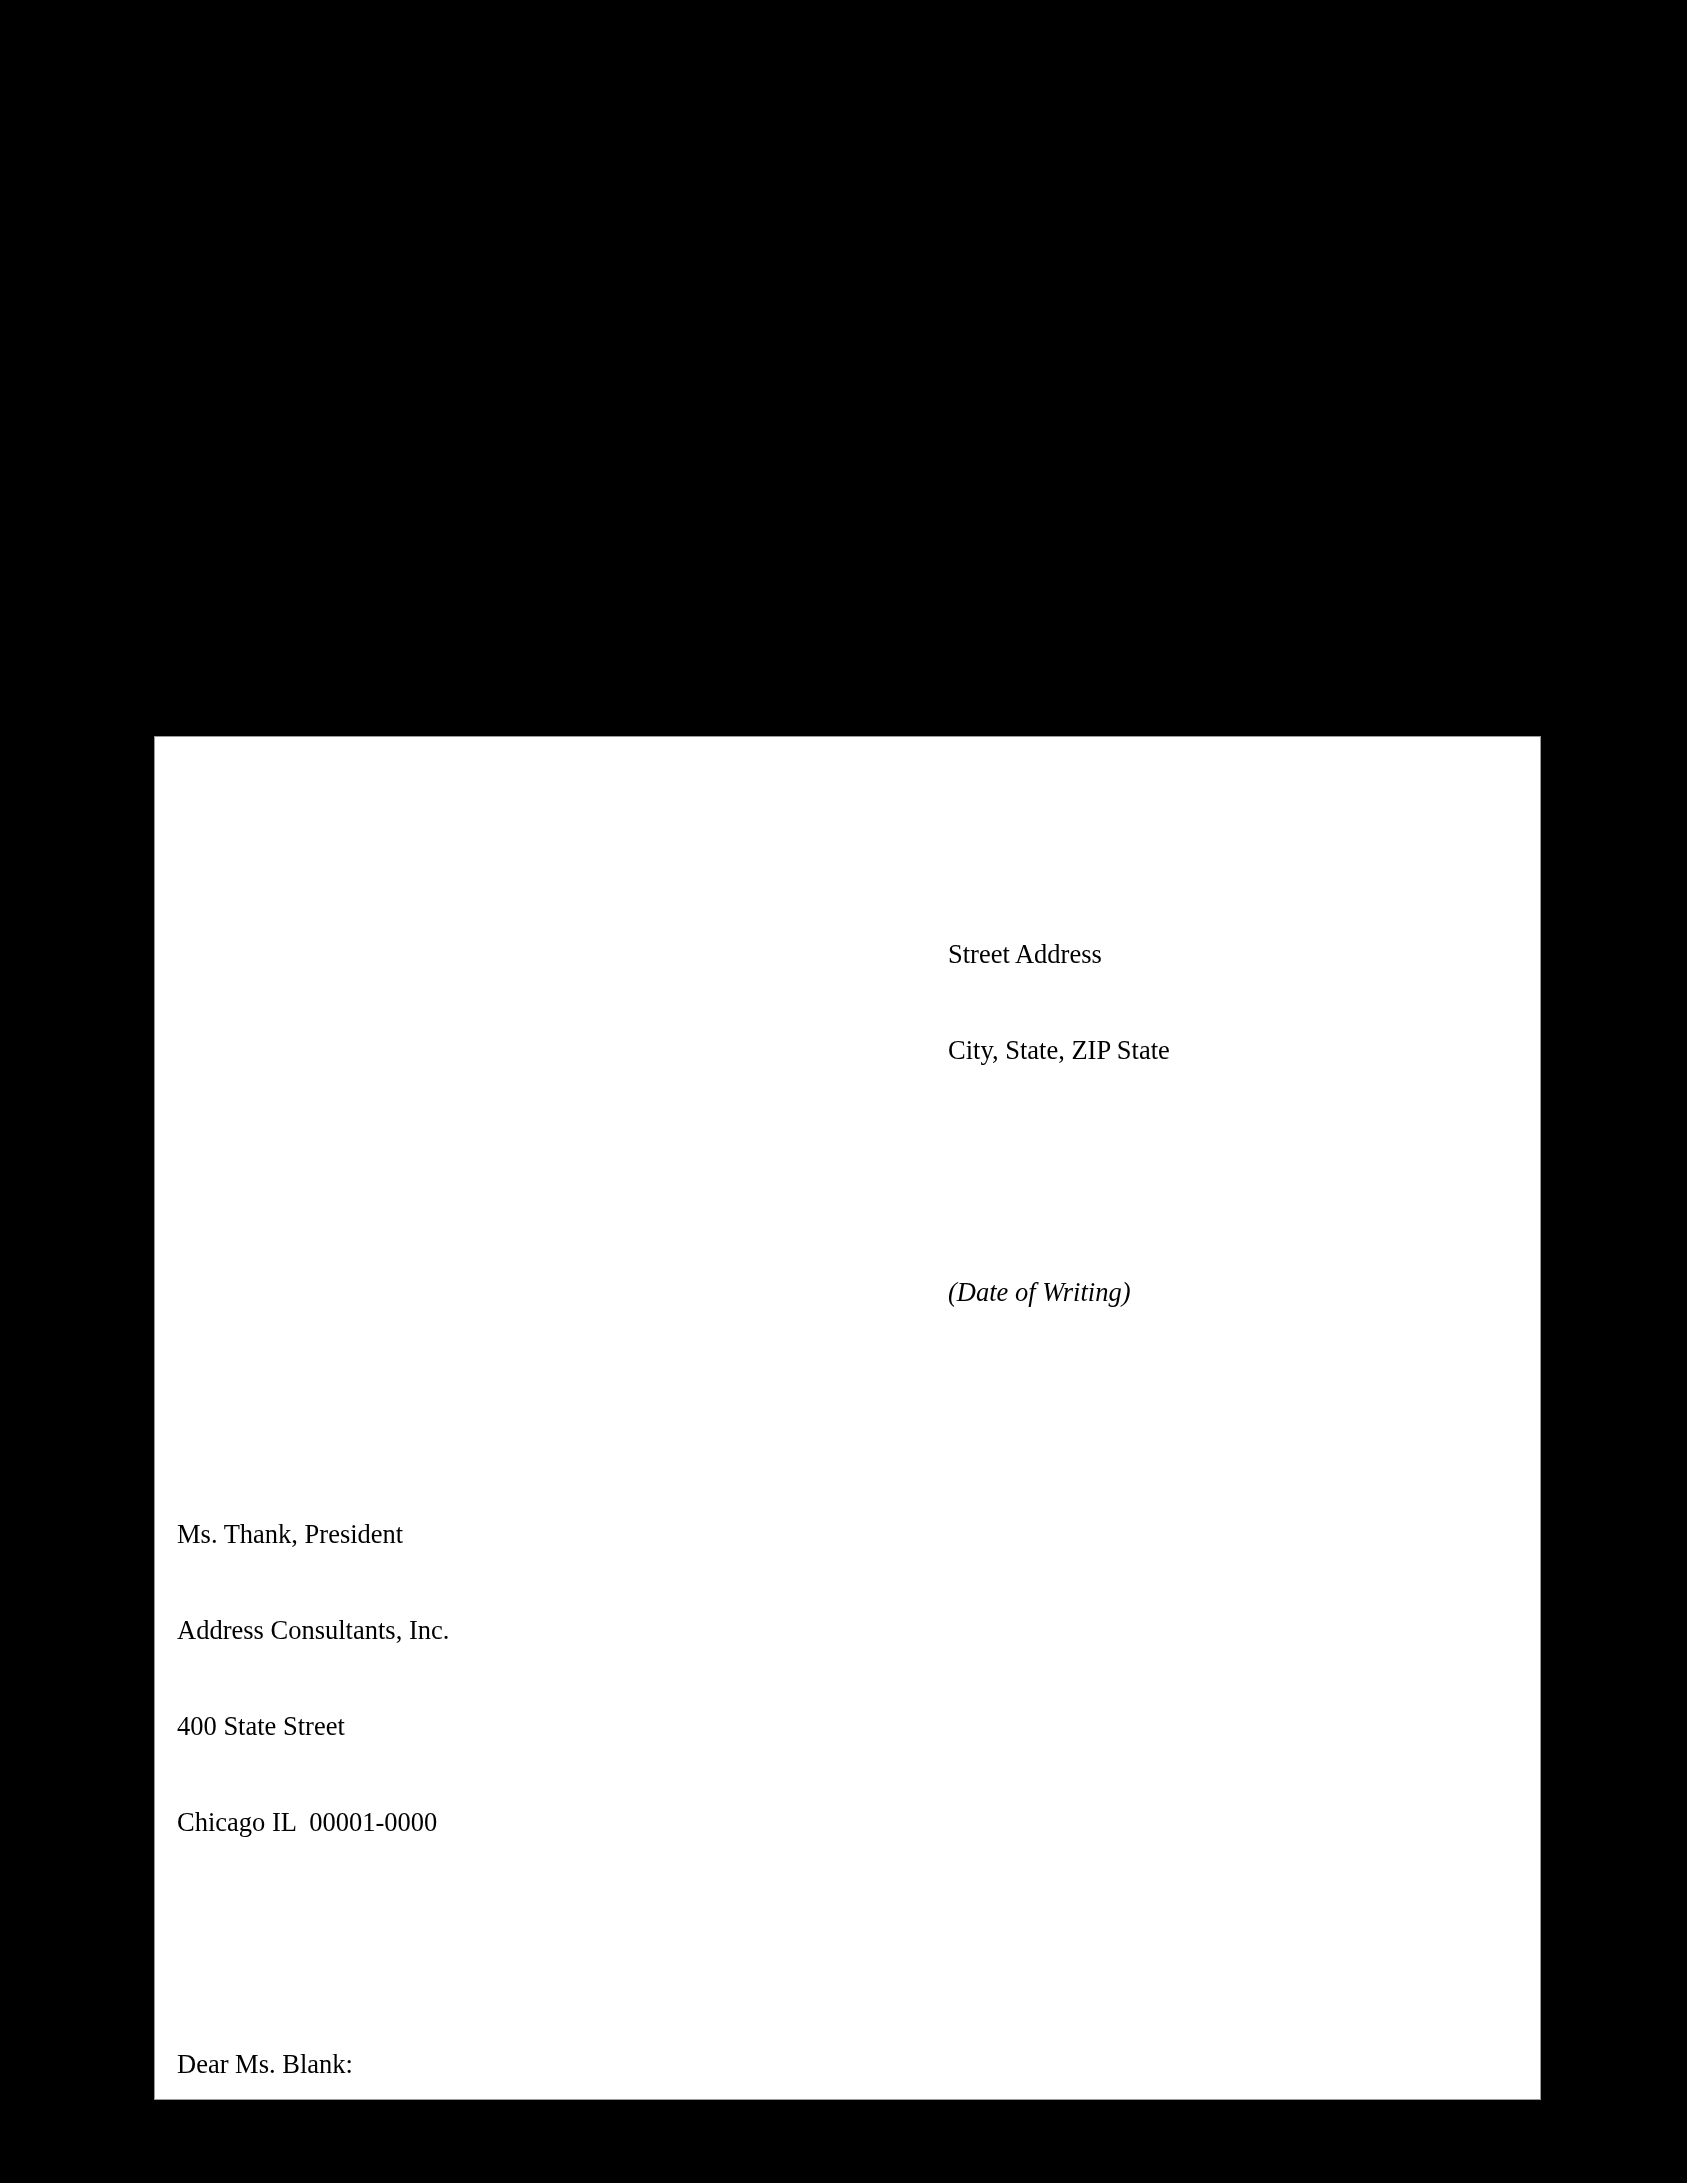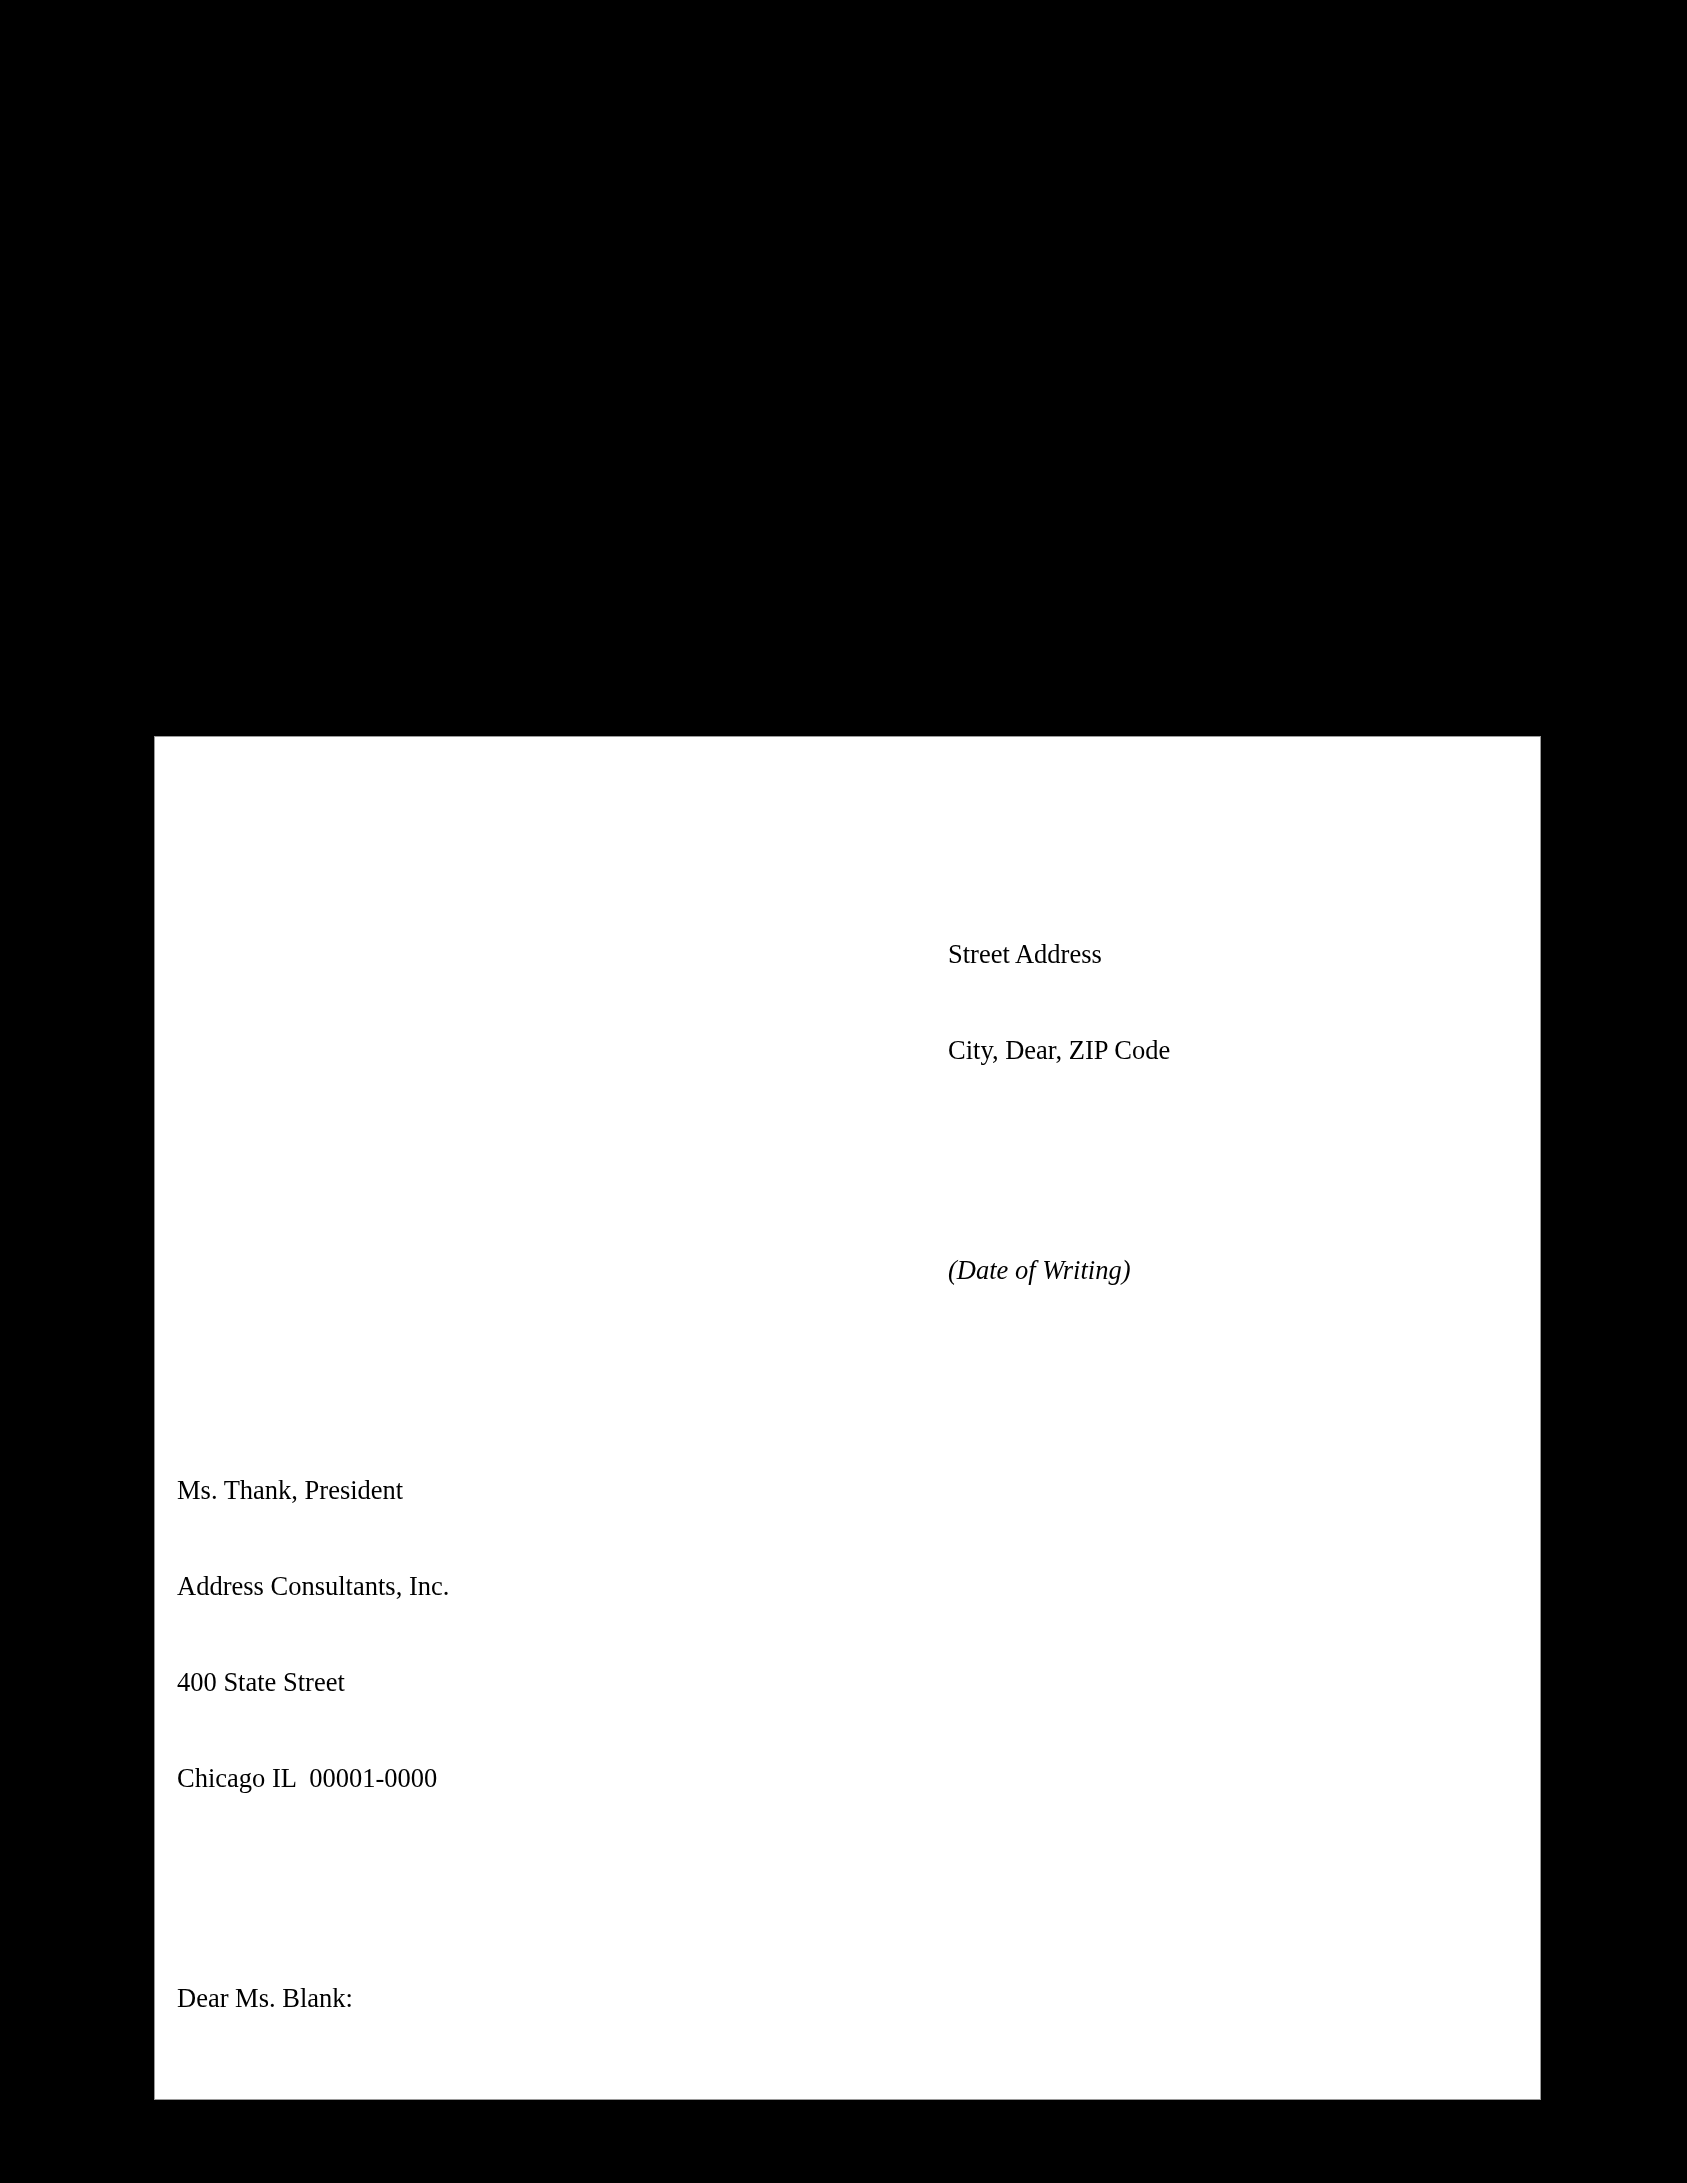--- a/index.html
+++ b/index.html
@@ -30,34 +30,34 @@
     position: absolute;
     left: 0; top: 0; right: 0; bottom: 0;
     padding: 41px 34px 0 22px;
     font-family: "Liberation Serif", "DejaVu Serif", serif;
     font-size: 26.5px;
     line-height: 32px;
     color: #000000;
     white-space: pre-wrap;
   }
   .col { margin-left: 771px; }
-  .para { margin-top: 28px; }
+  .para { margin-top: 50px; }
   .indent { text-indent: 24px; }
   .italic { font-style: italic; }
 </style>
 </head>
 <body>
 
 <div class="canvas" data-name="viewer-background">
   <div class="page" data-name="document-page">
     <div class="content" data-name="letter-content">
 
       <div class="col" data-name="sender-address-block">
         <div data-name="sender-address-line">Street Address</div>
-        <div data-name="sender-address-line">City, Dear, ZIP Code</div>
+        <div data-name="sender-address-line">City, State, ZIP State</div>
       </div>
 
       <div class="col para italic" data-name="date-placeholder">(Date of Writing)</div>
 
       <div class="para" data-name="recipient-address-block">
         <div data-name="recipient-name-line">Ms. Thank, President</div>
         <div data-name="recipient-company-line">Address Consultants, Inc.</div>
         <div data-name="recipient-street-line">400 State Street</div>
         <div data-name="recipient-city-line">Chicago IL  00001-0000</div>
       </div>

